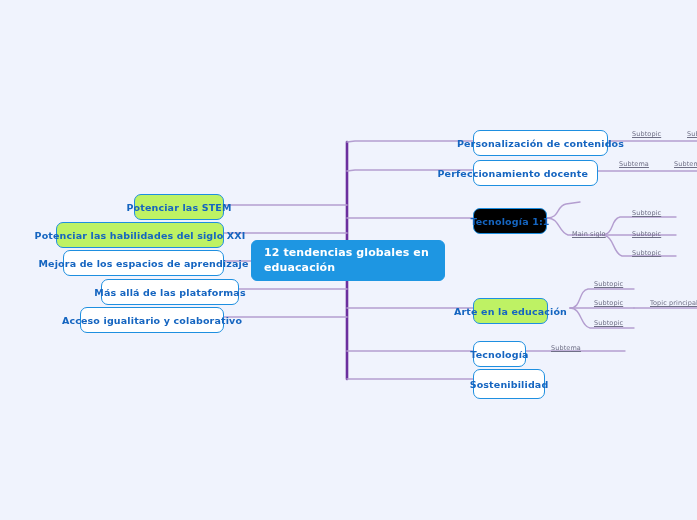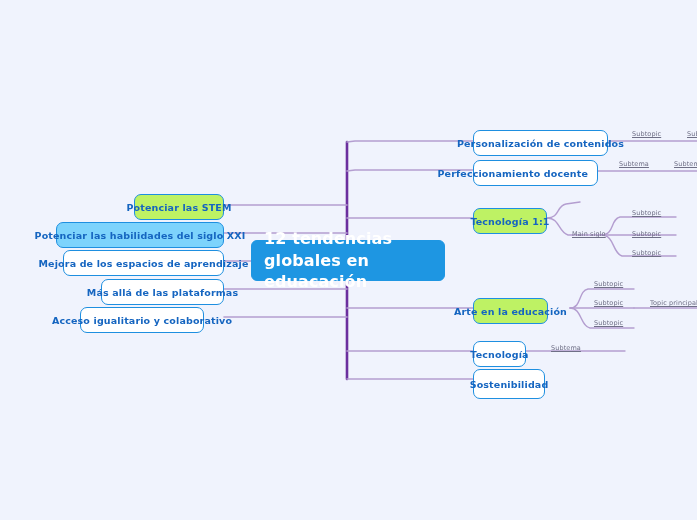--- a/index.html
+++ b/index.html
@@ -35,21 +35,21 @@
     align-items: center;
     justify-content: center;
     white-space: nowrap;
   }
 
   .node-root {
     background: #1e96e2;
     border: 1px solid #1e96e2;
     border-radius: 6px;
     color: #ffffff;
-    font-size: 16px;
+    font-size: 11px;
     font-weight: bold;
     letter-spacing: 0.1px;
     line-height: 1.35;
     padding: 8px 12px;
     justify-content: flex-start;
     text-align: left;
     white-space: normal;
   }
 
   .node-main {
@@ -119,40 +119,40 @@
     </g>
   </svg>
 
   <div class="node node-root" id="root-node" style="left: 251px; top: 240px; width: 194px; height: 41px; background: rgb(30, 150, 226); border-color: rgb(30, 150, 226); color: rgb(255, 255, 255);">
     <span>12 tendencias globales en eduacación</span>
   </div>
 
   <div class="node node-main" style="left: 134px; top: 194px; width: 90px; height: 21px; background: #bef264; border-color: rgb(30, 143, 224); color: rgb(21, 101, 192);">
     <span>Potenciar las STEM</span>
   </div>
-  <div class="node node-main" style="left: 56px; top: 222px; width: 168px; height: 21px; background: #7dd3fc; border-color: rgb(30, 143, 224); color: rgb(21, 101, 192);">
+  <div class="node node-main" style="left: 56px; top: 222px; width: 168px; height: 21px; background: #bef264; border-color: rgb(30, 143, 224); color: rgb(21, 101, 192);">
     <span>Potenciar las habilidades del siglo XXI</span>
   </div>
   <div class="node node-main" style="left: 63px; top: 250px; width: 161px; height: 21px; background: rgb(255, 255, 255); border-color: rgb(30, 143, 224); color: rgb(21, 101, 192); text-align: center;">
     <span>Mejora de los espacios de aprendizaje</span>
   </div>
-  <div class="node node-main" style="left: 101px; top: 279px; width: 123px; height: 21px; background: rgb(255, 255, 255); border-color: rgb(30, 143, 224); color: rgb(21, 101, 192);">
+  <div class="node node-main" style="left: 101px; top: 279px; width: 138px; height: 21px; background: rgb(255, 255, 255); border-color: rgb(30, 143, 224); color: rgb(21, 101, 192);">
     <span>Más allá de las plataformas</span>
   </div>
-  <div class="node node-main" style="left: 80px; top: 307px; width: 124px; height: 21px; background: rgb(255, 255, 255); border-color: rgb(30, 143, 224); color: rgb(21, 101, 192);">
+  <div class="node node-main" style="left: 80px; top: 307px; width: 144px; height: 21px; background: rgb(255, 255, 255); border-color: rgb(30, 143, 224); color: rgb(21, 101, 192);">
     <span>Acceso igualitario y colaborativo</span>
   </div>
 
   <div class="node node-main" style="left: 473px; top: 130px; width: 135px; height: 21px; background: rgb(255, 255, 255); border-color: rgb(30, 143, 224); color: rgb(21, 101, 192);">
     <span>Personalización de contenidos</span>
   </div>
   <div class="node node-main" style="left: 473px; top: 160px; width: 125px; height: 21px; background: rgb(255, 255, 255); border-color: rgb(30, 143, 224); color: rgb(21, 101, 192); justify-content: flex-end;">
     <span>Perfeccionamiento docente</span>
   </div>
-  <div class="node node-main" style="left: 473px; top: 208px; width: 74px; height: 21px; background: #bef264; border-color: rgb(30, 143, 224); color: rgb(21, 101, 192);">
+  <div class="node node-main" style="left: 473px; top: 208px; width: 74px; height: 21px; background: #000000; border-color: rgb(30, 143, 224); color: rgb(21, 101, 192);">
     <span>Tecnología 1:1</span>
   </div>
   <div class="node node-main" style="left: 473px; top: 298px; width: 75px; height: 21px; background: #bef264; border-color: rgb(30, 143, 224); color: rgb(21, 101, 192);">
     <span>Arte en la educación</span>
   </div>
   <div class="node node-main" style="left: 473px; top: 341px; width: 53px; height: 21px; background: rgb(255, 255, 255); border-color: rgb(30, 143, 224); color: rgb(21, 101, 192);">
     <span>Tecnología</span>
   </div>
   <div class="node node-main" style="left: 473px; top: 369px; width: 72px; height: 30px; background: rgb(255, 255, 255); border-color: rgb(30, 143, 224); color: rgb(21, 101, 192);">
     <span>Sostenibilidad</span>

